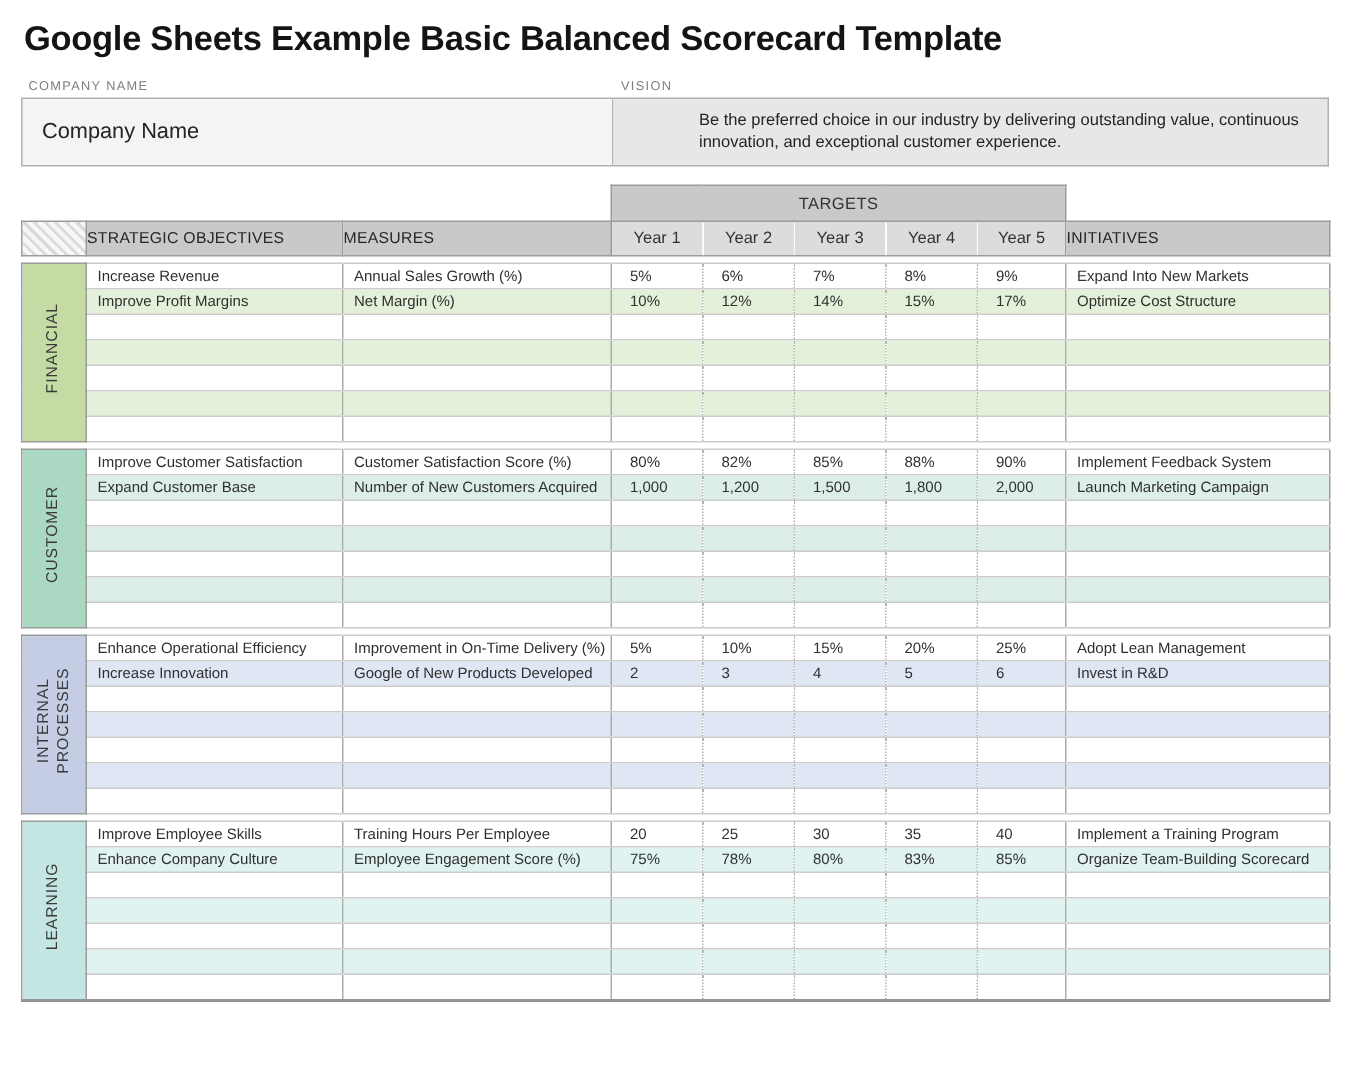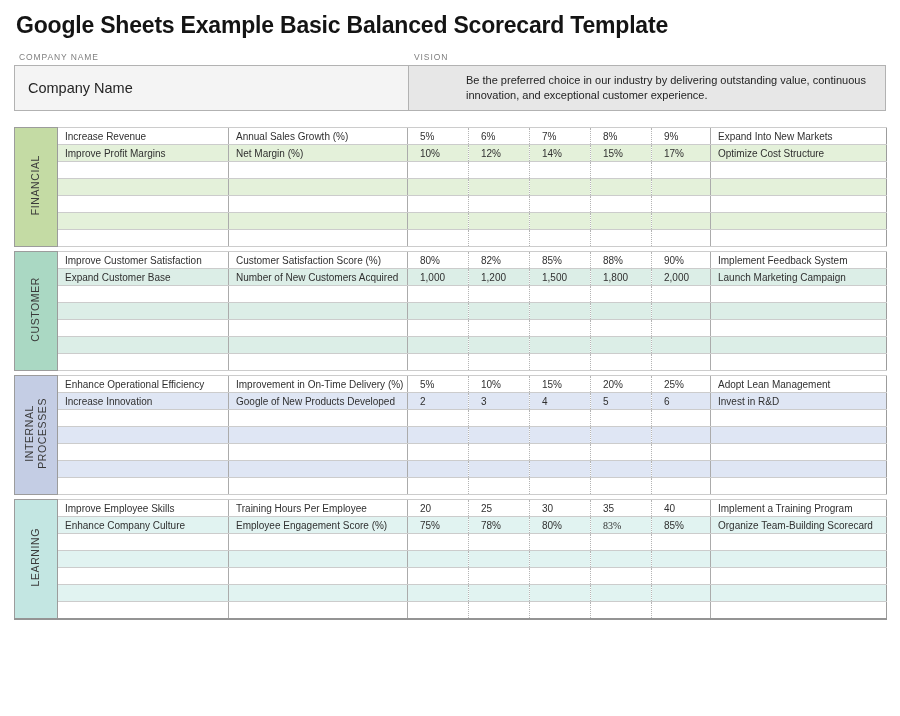--- a/index.html
+++ b/index.html
@@ -152,20 +152,36 @@
           <col style="width:171px">
           <col style="width:179px">
         <col style="width:61px">
           <col style="width:61px">
           <col style="width:61px">
         <col style="width:61px">
           <col style="width:59px">
           <col style="width:176px">
       </colgroup>
       <tbody>
+          <tr class="targets-band">
+        <td class="blank" colspan="3"></td>
+        <td class="targets-cell" colspan="5">TARGETS</td>
+        <td class="blank"></td>
+      </tr>
+      <tr class="colhead-row">
+        <td class="corner-cell"></td>
+        <td class="colhead">STRATEGIC OBJECTIVES</td>
+        <td class="colhead">MEASURES</td>
+        <td class="yearhead first">Year 1</td>
+        <td class="yearhead">Year 2</td>
+        <td class="yearhead">Year 3</td>
+        <td class="yearhead">Year 4</td>
+        <td class="yearhead">Year 5</td>
+        <td class="colhead">INITIATIVES</td>
+      </tr>
     </tbody>
       </table>
 
     <div id="sections-container">
         <table class="grid section">
           <colgroup>
             <col style="width: 43px;">
             <col style="width: 171px;">
             <col style="width: 179px;">
             <col style="width: 61px;">
@@ -445,21 +461,21 @@
               <td class="cell c-year dot" style="background: rgb(255, 255, 255);">35</td>
               <td class="cell c-year dot" style="background: rgb(255, 255, 255);">40</td>
               <td class="cell c-init" style="background: rgb(255, 255, 255);">Implement a Training Program</td>
             </tr>
             <tr>
               <td class="cell c-obj" style="background: rgb(225, 243, 241);">Enhance Company Culture</td>
               <td class="cell c-measure" style="background: rgb(225, 243, 241);">Employee Engagement Score (%)</td>
               <td class="cell c-year" style="background: rgb(225, 243, 241);">75%</td>
               <td class="cell c-year dot" style="background: rgb(225, 243, 241);">78%</td>
               <td class="cell c-year dot" style="background: rgb(225, 243, 241);">80%</td>
-              <td class="cell c-year dot" style="background: rgb(225, 243, 241); font-family: Liberation Serif, serif;">83%</td>
+              <td class="cell c-year dot" style="background: rgb(225, 243, 241);">83%</td>
               <td class="cell c-year dot" style="background: rgb(225, 243, 241);">85%</td>
               <td class="cell c-init" style="background: rgb(225, 243, 241);">Organize Team-Building Scorecard</td>
             </tr>
             <tr>
               <td class="cell c-obj" style="background: rgb(255, 255, 255);"></td>
               <td class="cell c-measure" style="background: rgb(255, 255, 255);"></td>
               <td class="cell c-year" style="background: rgb(255, 255, 255);"></td>
               <td class="cell c-year dot" style="background: rgb(255, 255, 255);"></td>
               <td class="cell c-year dot" style="background: rgb(255, 255, 255);"></td>
               <td class="cell c-year dot" style="background: rgb(255, 255, 255);"></td>

